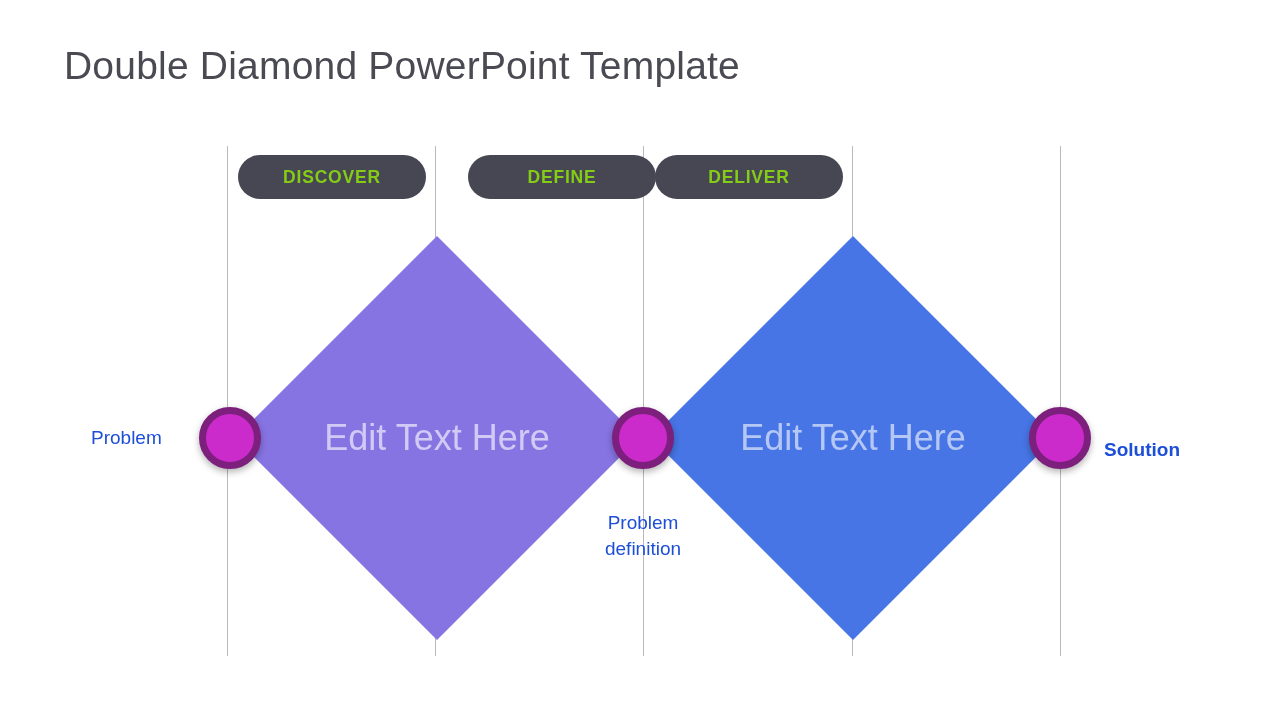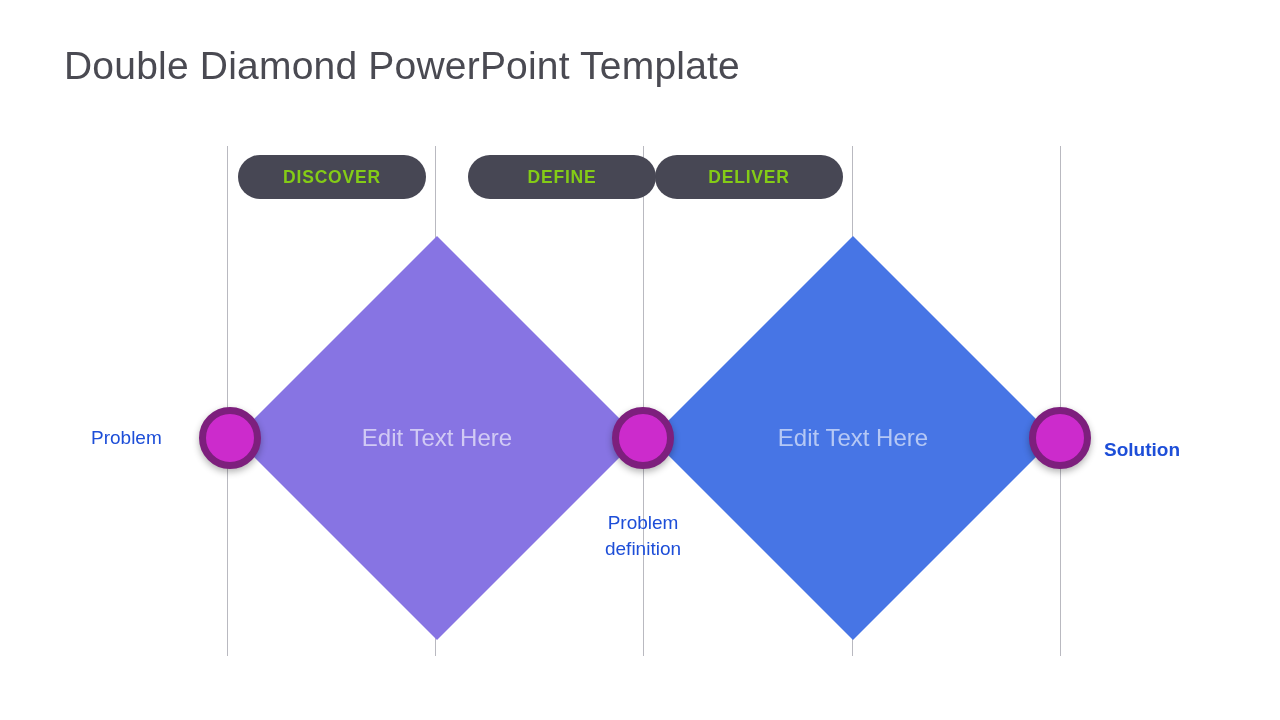--- a/index.html
+++ b/index.html
@@ -78,21 +78,21 @@
     transform: rotate(45deg);
   }
   .diamond.purple { background: #8774e3; }
   .diamond.blue   { background: #4775e5; }
 
   .diamond-label {
     position: absolute;
     top: 418px;
     height: 40px;
     line-height: 40px;
-    font-size: 24px;
+    font-size: 36px;
     font-weight: 400;
     text-align: center;
     white-space: nowrap;
   }
   .diamond-label.on-purple { color: rgba(255,255,255,0.62); }
   .diamond-label.on-blue   { color: rgba(255,255,255,0.60); }
 
   
   .node {
     position: absolute;

